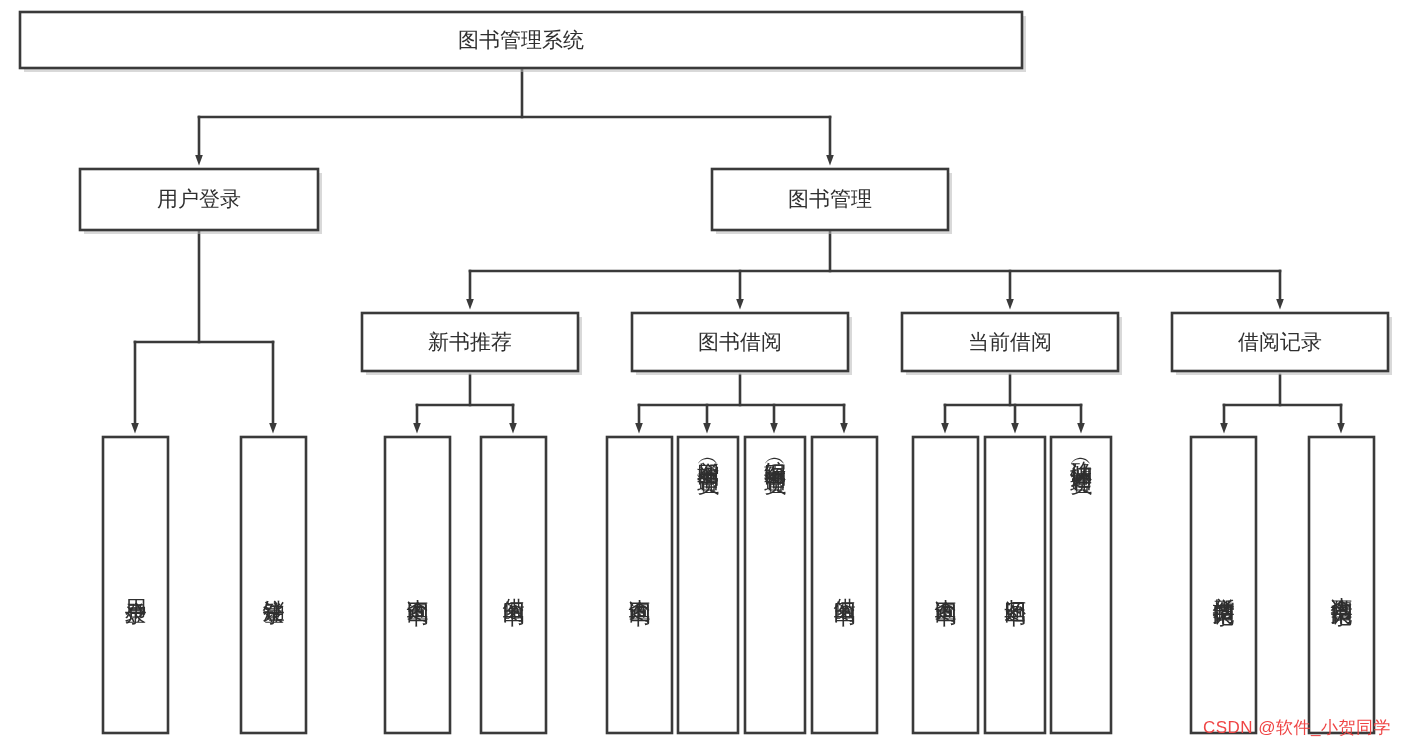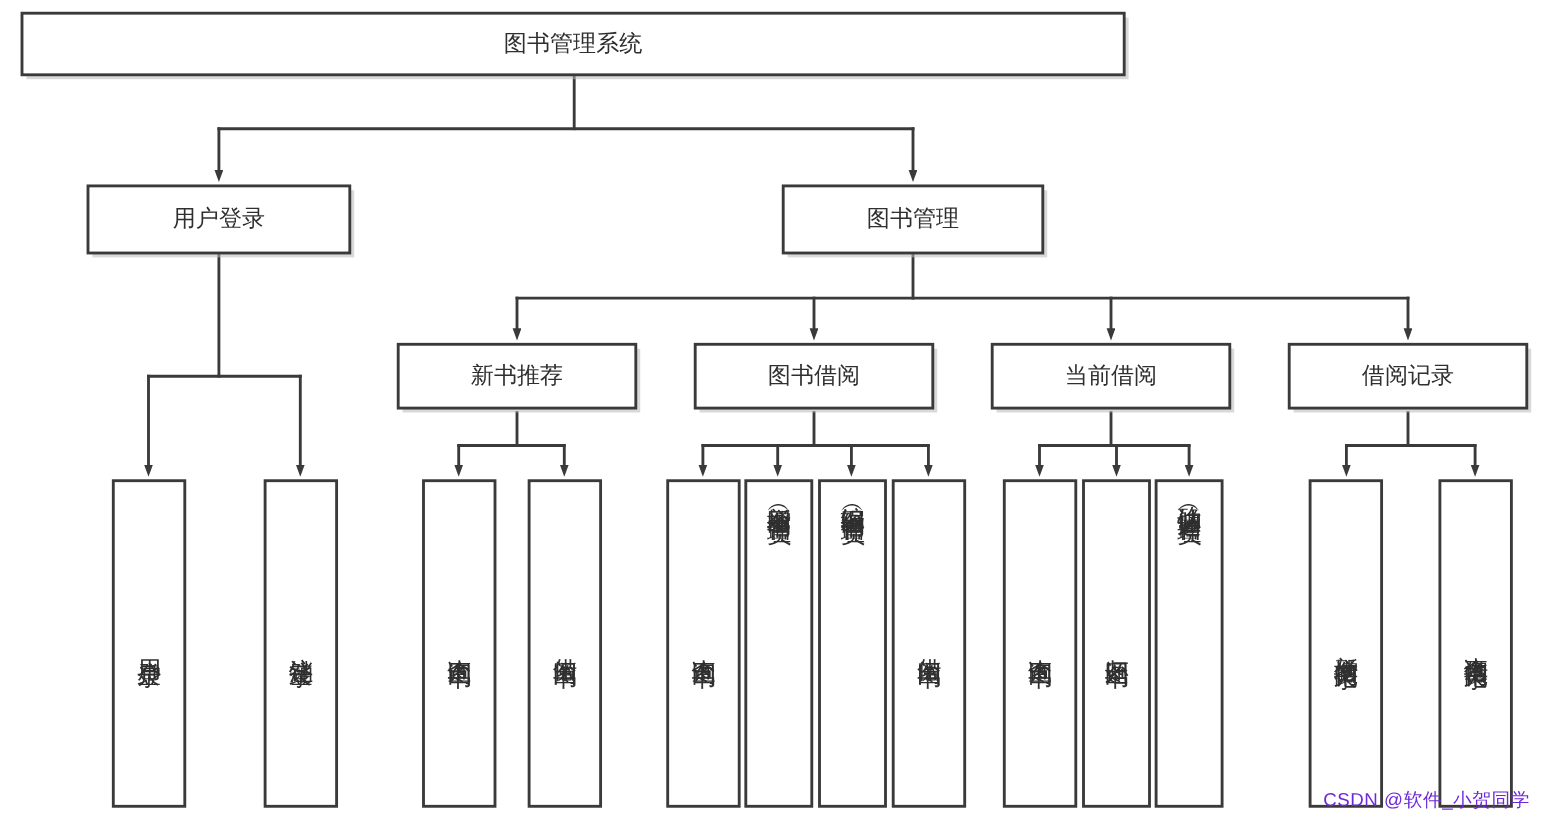--- a/index.html
+++ b/index.html
@@ -67,21 +67,21 @@
     color: #2f2f2f;
     white-space: nowrap;
     text-align: center;
   }
   .watermark {
     position: absolute;
     right: 14px;
     bottom: 8px;
     font-family: "Liberation Sans", "DejaVu Sans", sans-serif;
     font-size: 17px;
-    color: #6d28d9;
+    color: #ef4444;
     letter-spacing: 0.5px;
     user-select: none;
   }
 </style>
 </head>
 <body>
 
 <div id="diagram-root">
 
   <svg class="flow" viewBox="0 0 1405 747">

